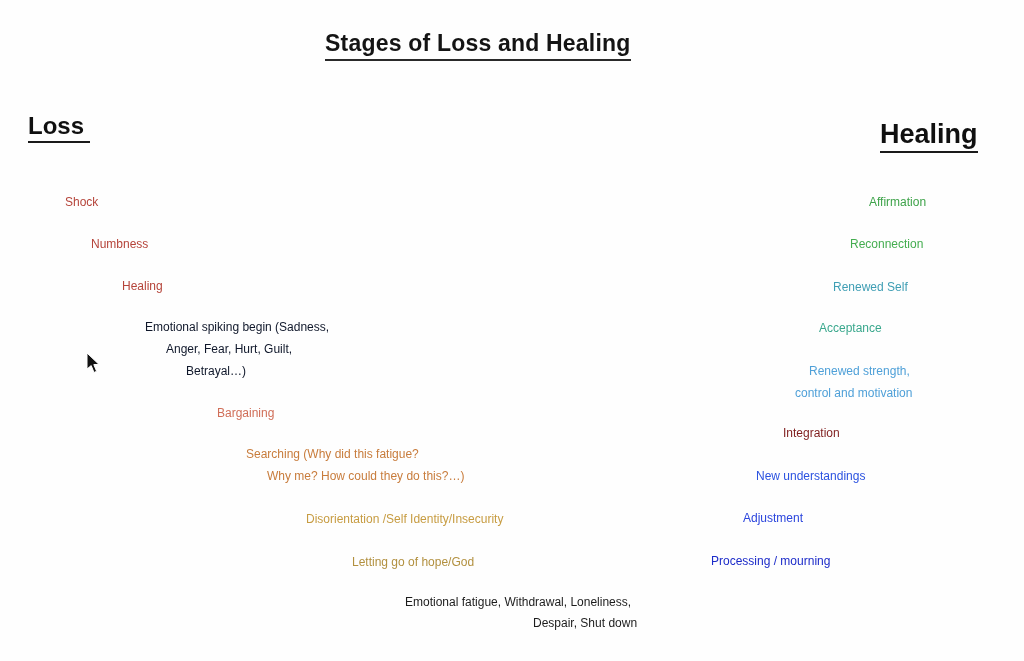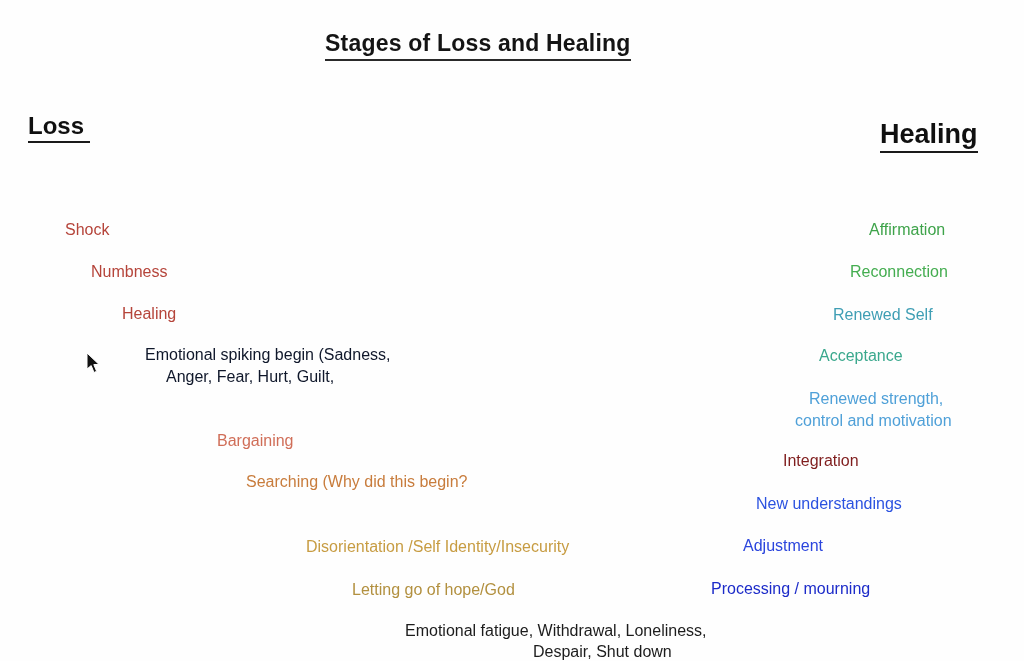--- a/index.html
+++ b/index.html
@@ -39,24 +39,23 @@
     font-size: 24px;
     padding-right: 6px;
   }
   .healing-header {
     left: 880px;
     top: 119px;
     font-size: 27px;
   }
   .stage-item {
     position: absolute;
-    font-size: 16px;
+    font-size: 12px;
     line-height: 22px;
     white-space: nowrap;
-    margin-top: 28px;
   }
   
   .l0 { left: 65px;  top: 191px; }
   .l1 { left: 91px;  top: 233px; }
   .l2 { left: 122px; top: 275px; }
   .l3 { left: 145px; top: 316px; }
   .l3 .ln1 { margin-left: 21px; }
   .l3 .ln2 { margin-left: 41px; }
   .l4 { left: 217px; top: 402px; }
   .l5 { left: 246px; top: 443px; }
@@ -102,26 +101,28 @@
       </div>
       <div class="stage-item l1" style="color: rgb(181, 68, 58);">
         <div class="line ln0">Numbness</div>
       </div>
       <div class="stage-item l2" style="color: rgb(181, 68, 58);">
         <div class="line ln0">Healing</div>
       </div>
       <div class="stage-item l3" style="color: #0f172a;">
         <div class="line ln0">Emotional spiking begin (Sadness,</div>
         <div class="line ln1">Anger, Fear, Hurt, Guilt,</div>
+        <div class="line ln2">Betrayal…)</div>
       </div>
       <div class="stage-item l4" style="color: rgb(208, 110, 88);">
         <div class="line ln0">Bargaining</div>
       </div>
       <div class="stage-item l5" style="color: rgb(200, 124, 60);">
-        <div class="line ln0">Searching (Why did this begin?</div>
+        <div class="line ln0">Searching (Why did this fatigue?</div>
+        <div class="line ln1">Why me? How could they do this?…)</div>
       </div>
       <div class="stage-item l6" style="color: rgb(199, 156, 66);">
         <div class="line ln0">Disorientation /Self Identity/Insecurity</div>
       </div>
       <div class="stage-item l7" style="color: rgb(178, 144, 63);">
         <div class="line ln0">Letting go of hope/God</div>
       </div>
       <div class="stage-item l8" style="color: rgb(28, 28, 28);">
         <div class="line ln0">Emotional fatigue, Withdrawal, Loneliness,</div>
         <div class="line ln2">Despair, Shut down</div>

